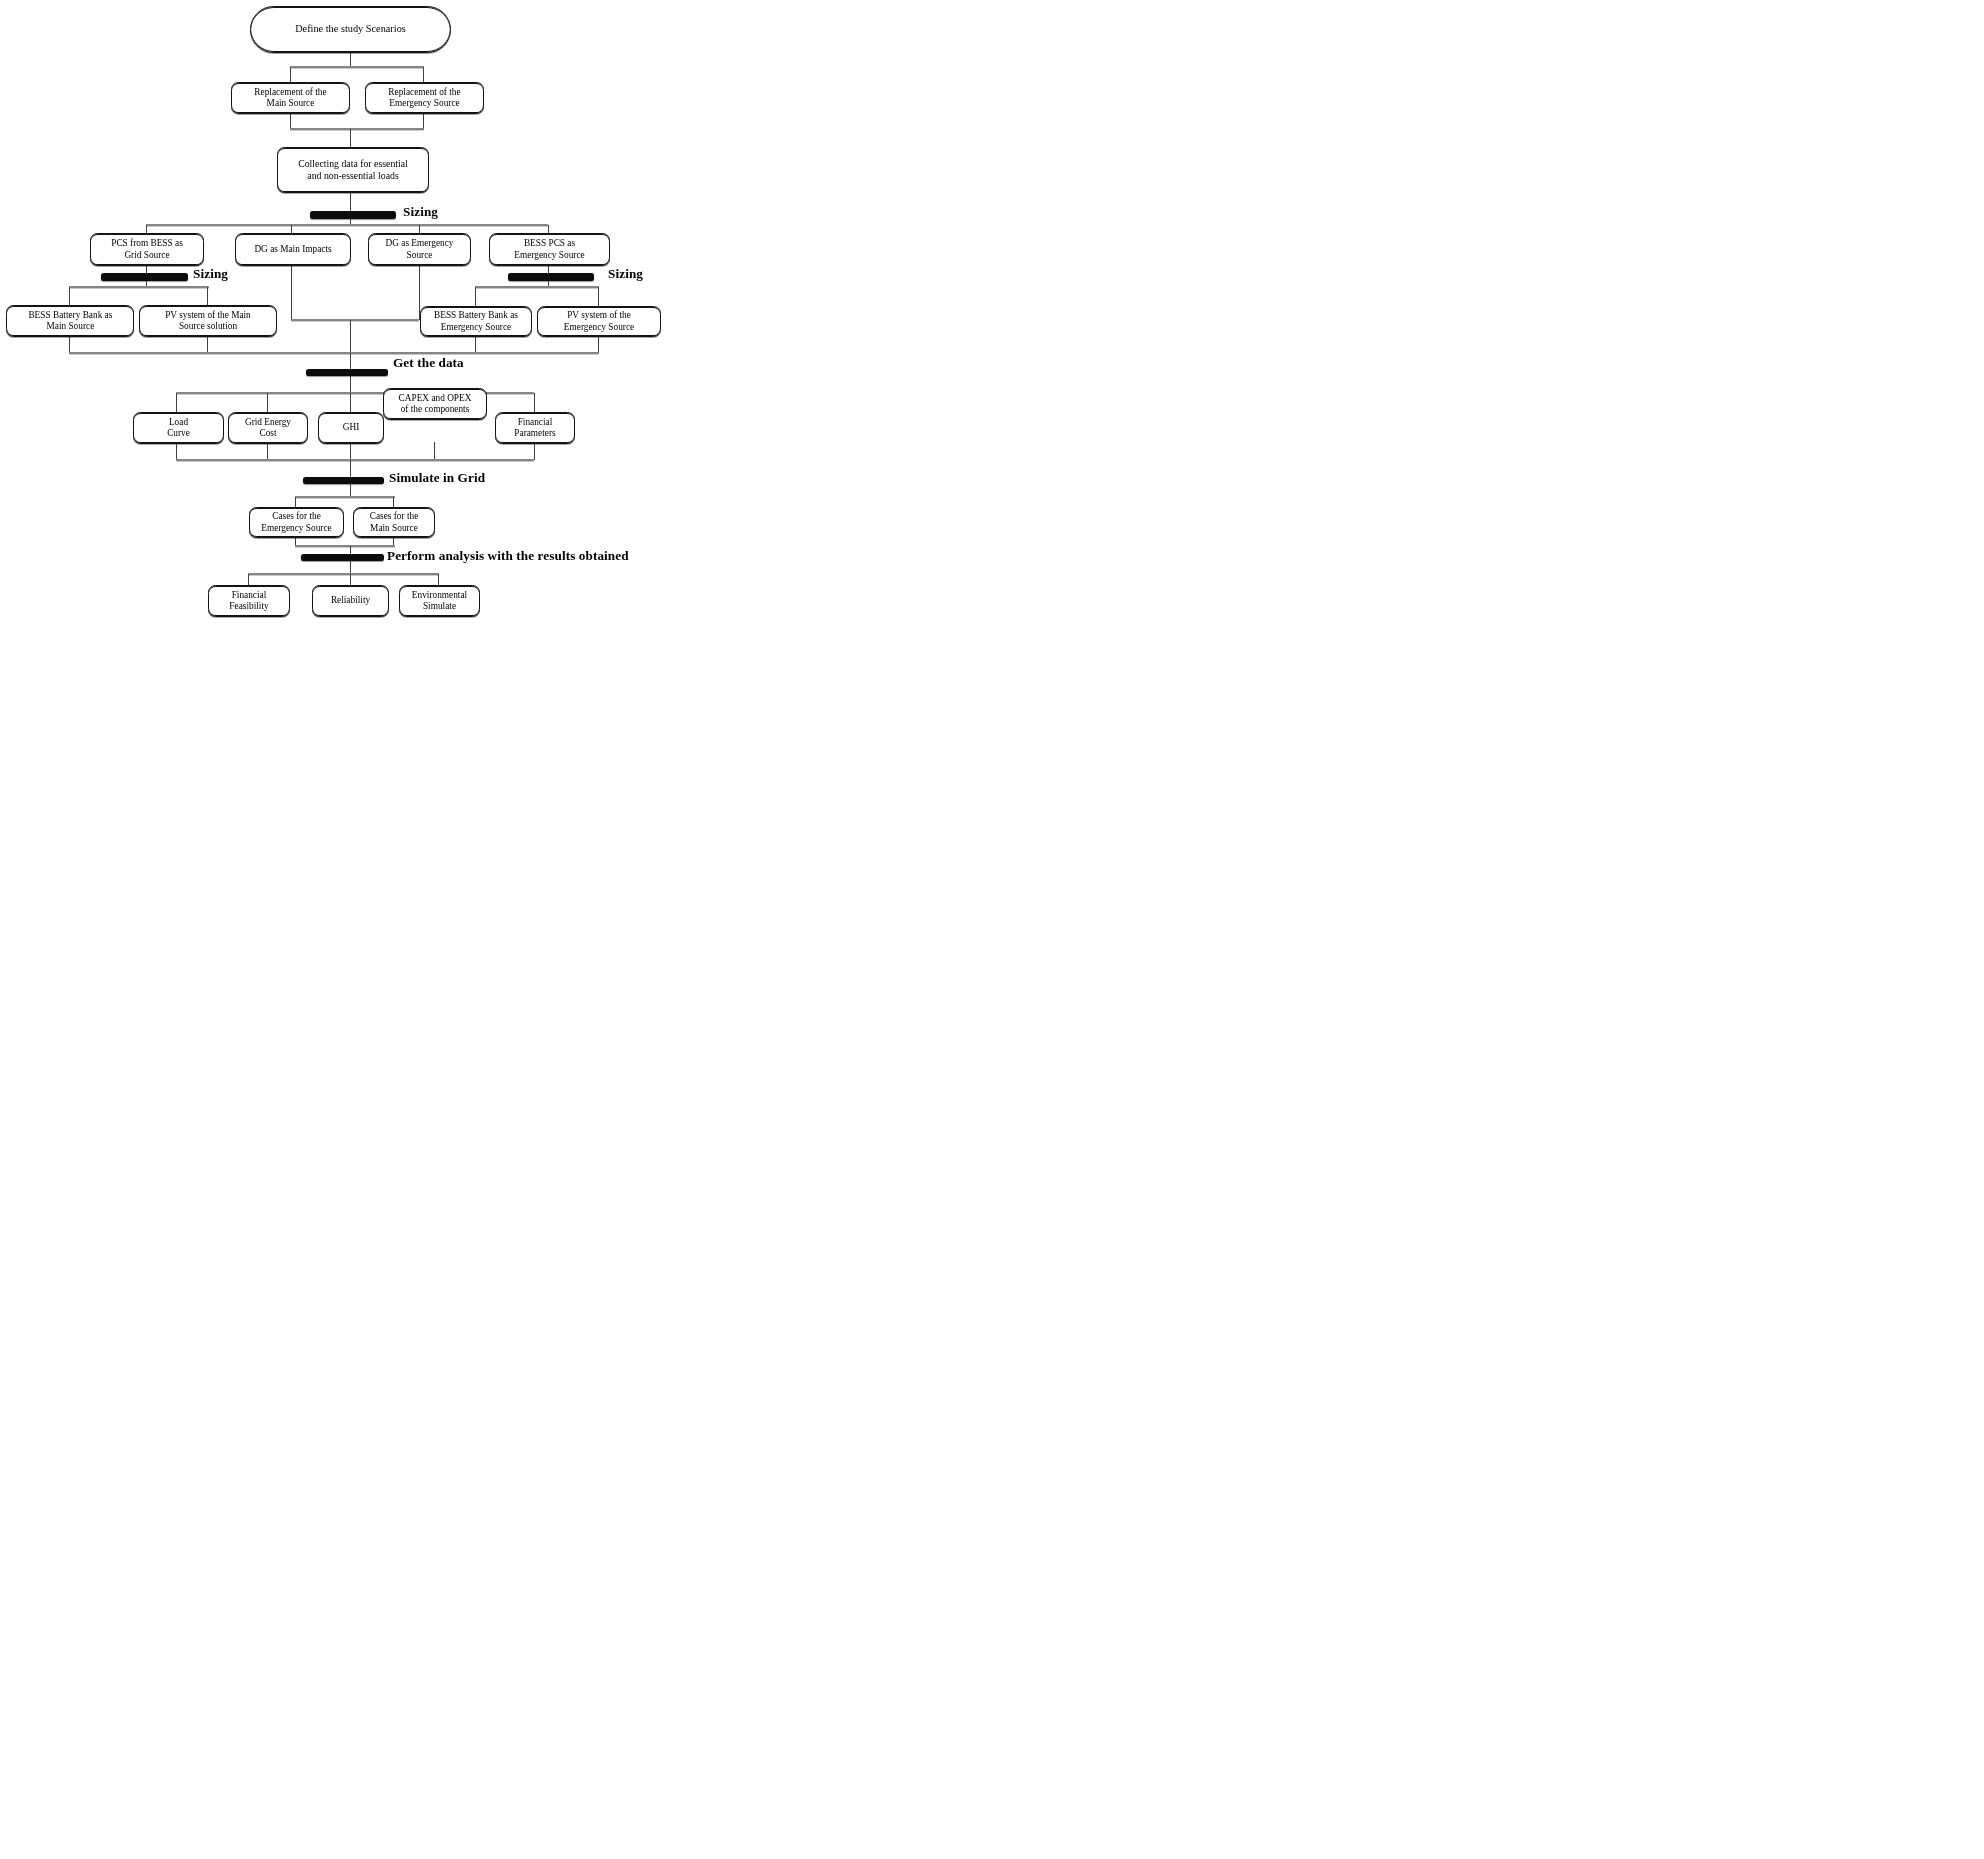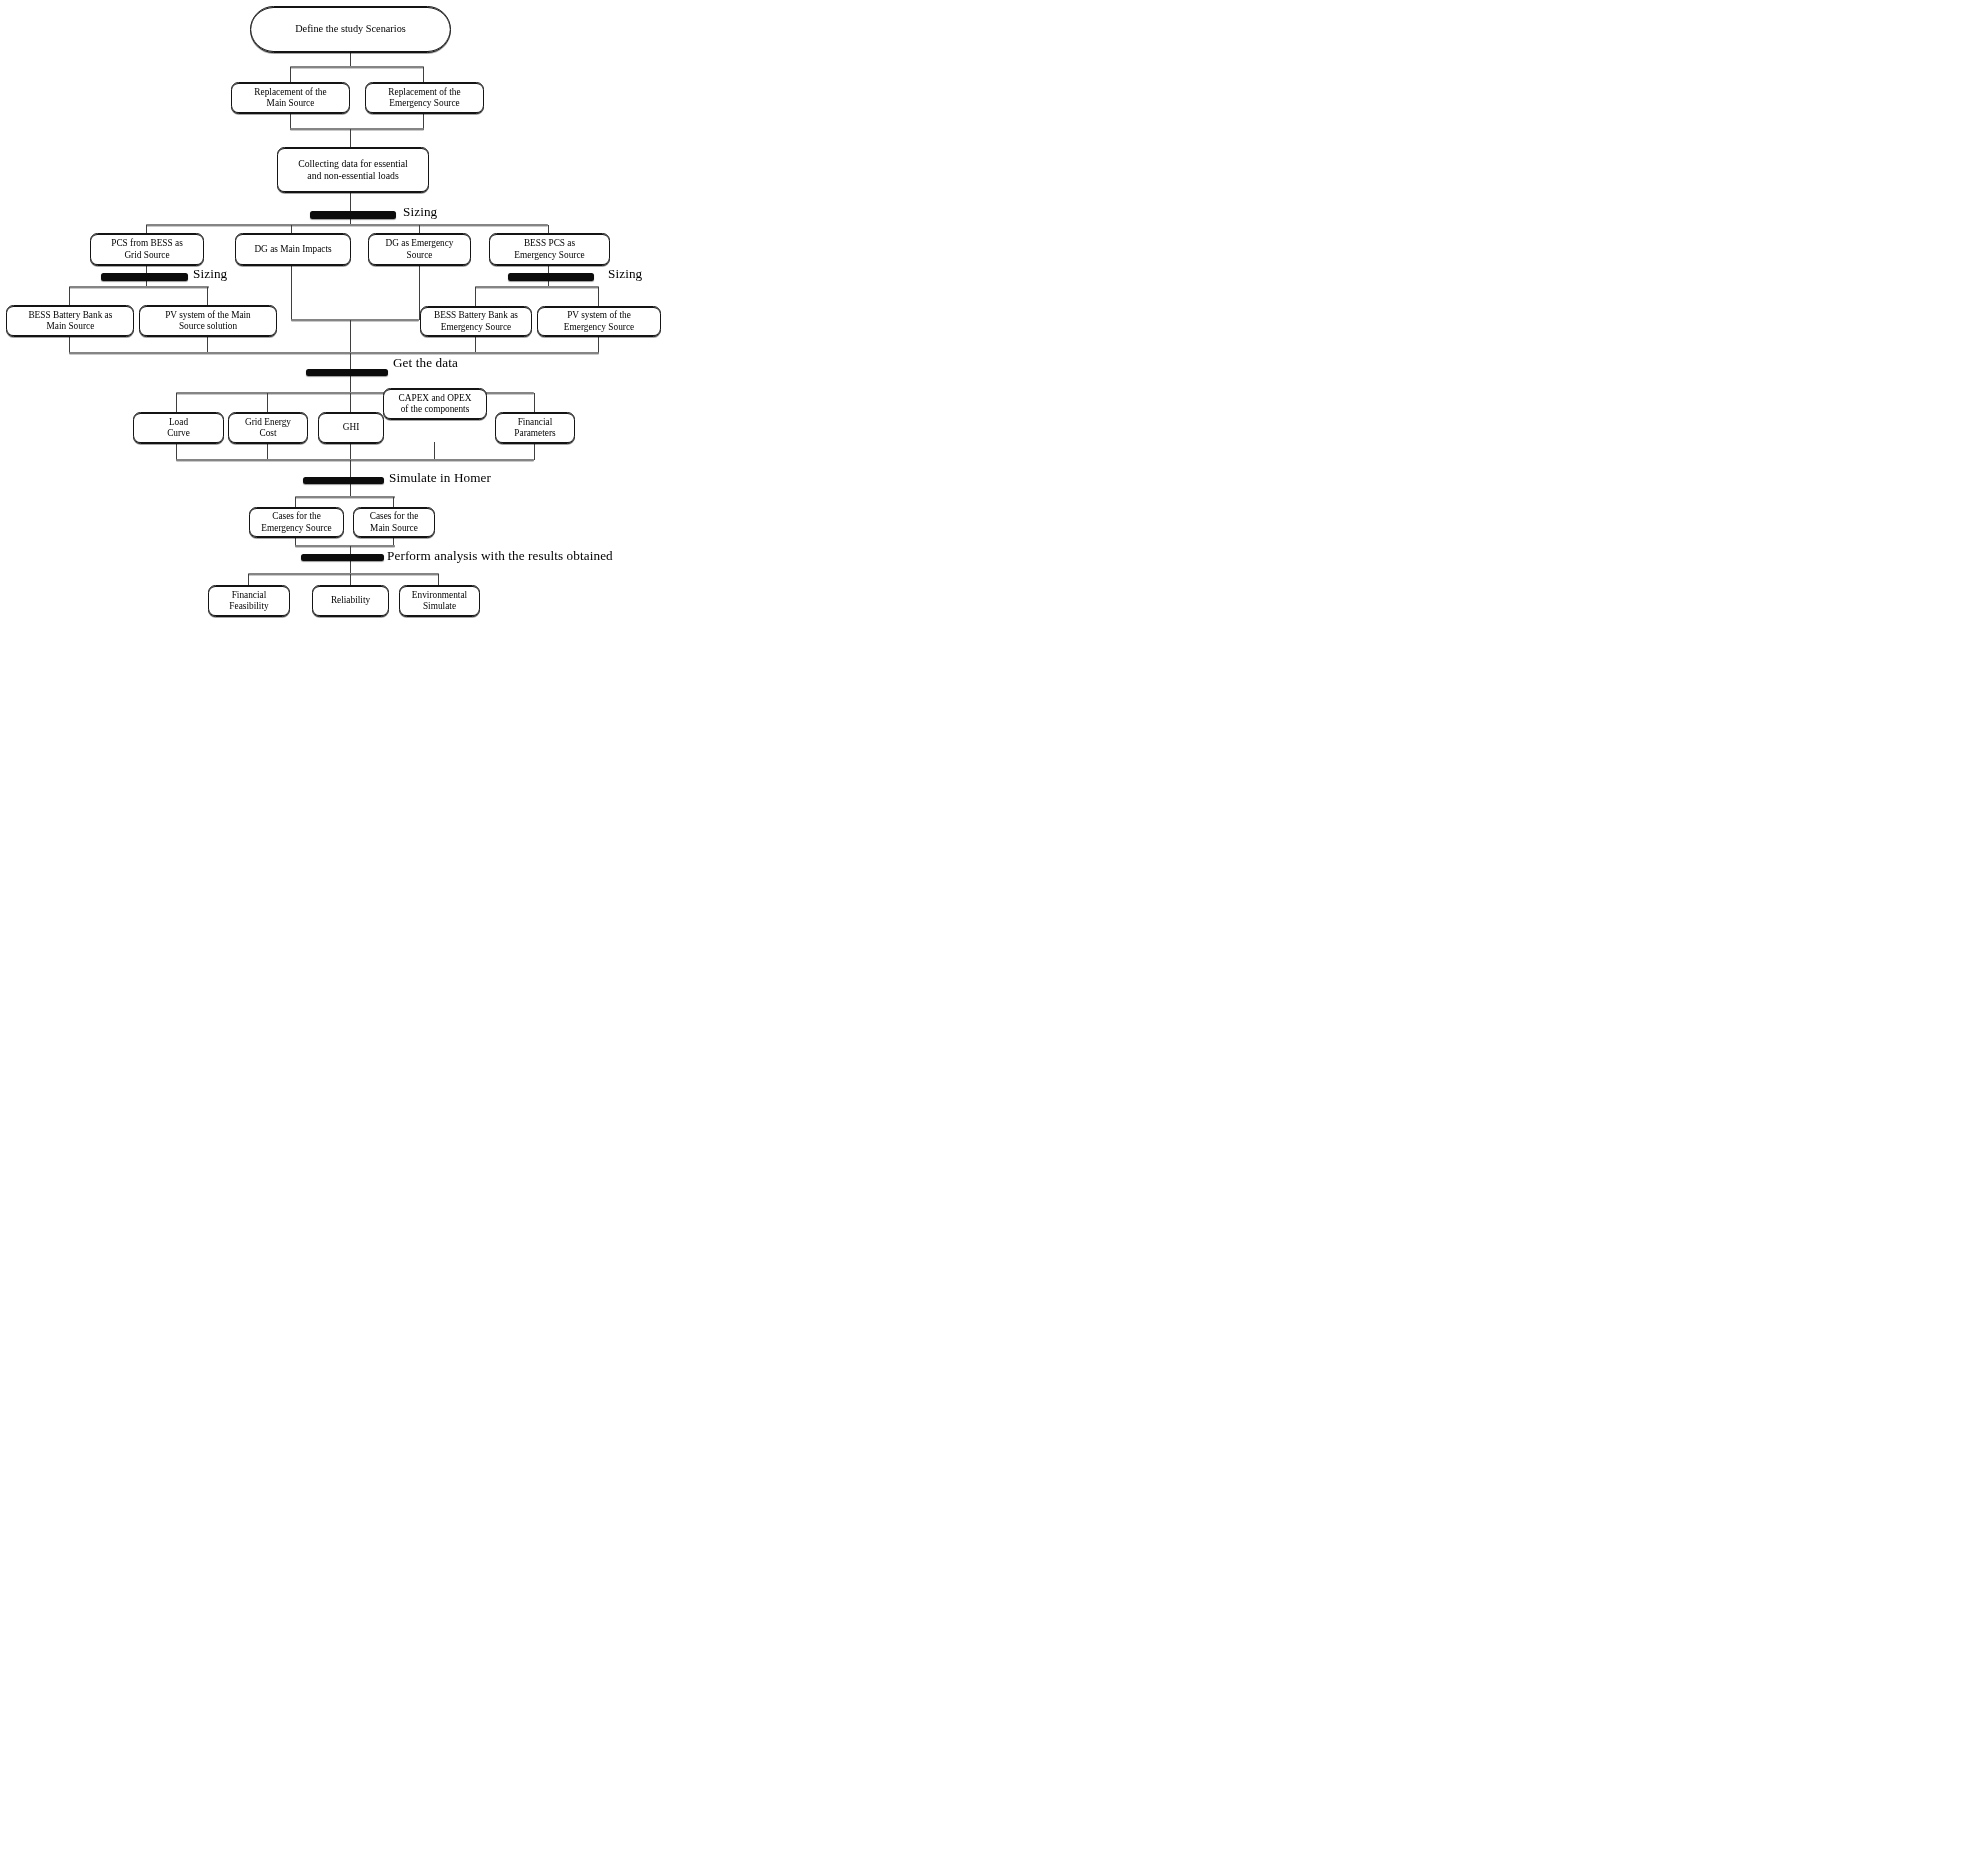--- a/index.html
+++ b/index.html
@@ -23,21 +23,21 @@
   }
   .node .lbl{white-space:pre-line;display:block;padding:0 2px;}
   .stadium{border-radius:23.5px;font-size:10.3px;border-width:1.5px;}
   .collect{font-size:9.8px;align-items:center;}
   
   .bar{
     position:absolute;height:7.8px;background:#0c0c0c;border-radius:2.5px;
     box-shadow:0 1px 1px rgba(0,0,0,.4);z-index:3;
   }
   .barlabel{
-    position:absolute;font-weight:normal;font-size:13.2px;letter-spacing:0.1px;
+    position:absolute;font-weight:bold;font-size:13.2px;letter-spacing:0.1px;
     white-space:nowrap;z-index:3;
   }
 </style>
 </head>
 <body>
 
 <div class="canvas">
 
   <i class="v" style="left:350px;top:52px;height:15px"></i>
   <i class="h" style="left:290px;top:66px;width:134px"></i>
@@ -102,21 +102,21 @@
   <div class="bar" style="left:101px;top:273px;width:87px"></div>
   <div class="barlabel" style="left:193px;top:266px">Sizing</div>
 
   <div class="bar" style="left:508px;top:273px;width:86px"></div>
   <div class="barlabel" style="left:608px;top:266px">Sizing</div>
 
   <div class="bar" style="left:306px;top:369px;width:82px;height:7.4px"></div>
   <div class="barlabel" style="left:393px;top:355px">Get the data</div>
 
   <div class="bar" style="left:303px;top:477px;width:81px;height:7.4px"></div>
-  <div class="barlabel" style="left:389px;top:470px">Simulate in Homer</div>
+  <div class="barlabel" style="left:389px;top:470px">Simulate in Grid</div>
 
   <div class="bar" style="left:301px;top:554px;width:83px;height:7.4px"></div>
   <div class="barlabel" style="left:387px;top:548px">Perform analysis with the results obtained</div>
 
   <div class="node stadium" style="left:250px;top:5.9px;width:199px;height:45px">
     <span class="lbl">Define the study Scenarios</span>
   </div>
 
   <div class="node" style="left:231px;top:82px;width:117px;height:30px">
     <span class="lbl">Replacement of the

